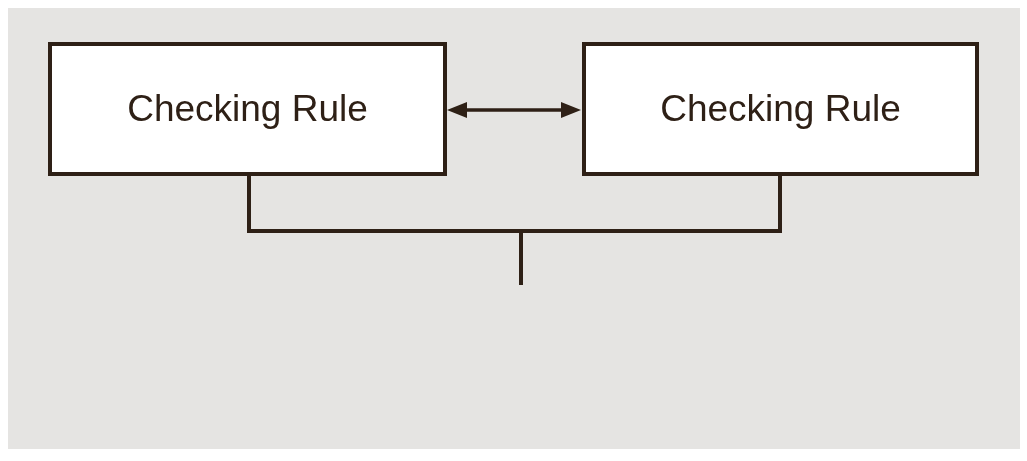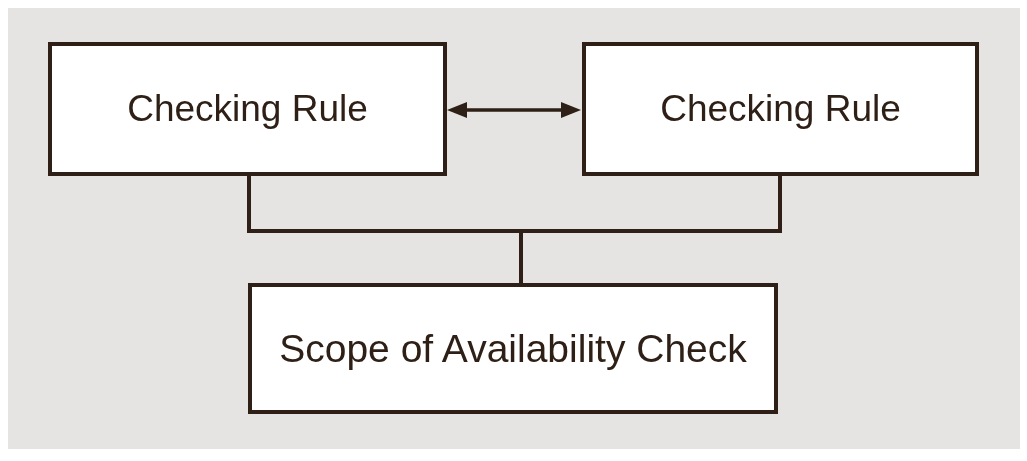--- a/index.html
+++ b/index.html
@@ -77,17 +77,14 @@
   </svg>
 
   <div class="node node-checking-rule">
     <span class="label">Checking Rule</span>
   </div>
 
   <div class="node node-checking-group">
     <span class="label">Checking Rule</span>
   </div>
 
-  <div class="node node-scope">
-    <span class="label">Scope of Availability Check</span>
-  </div>
 
 </div>
 
 </body></html>

